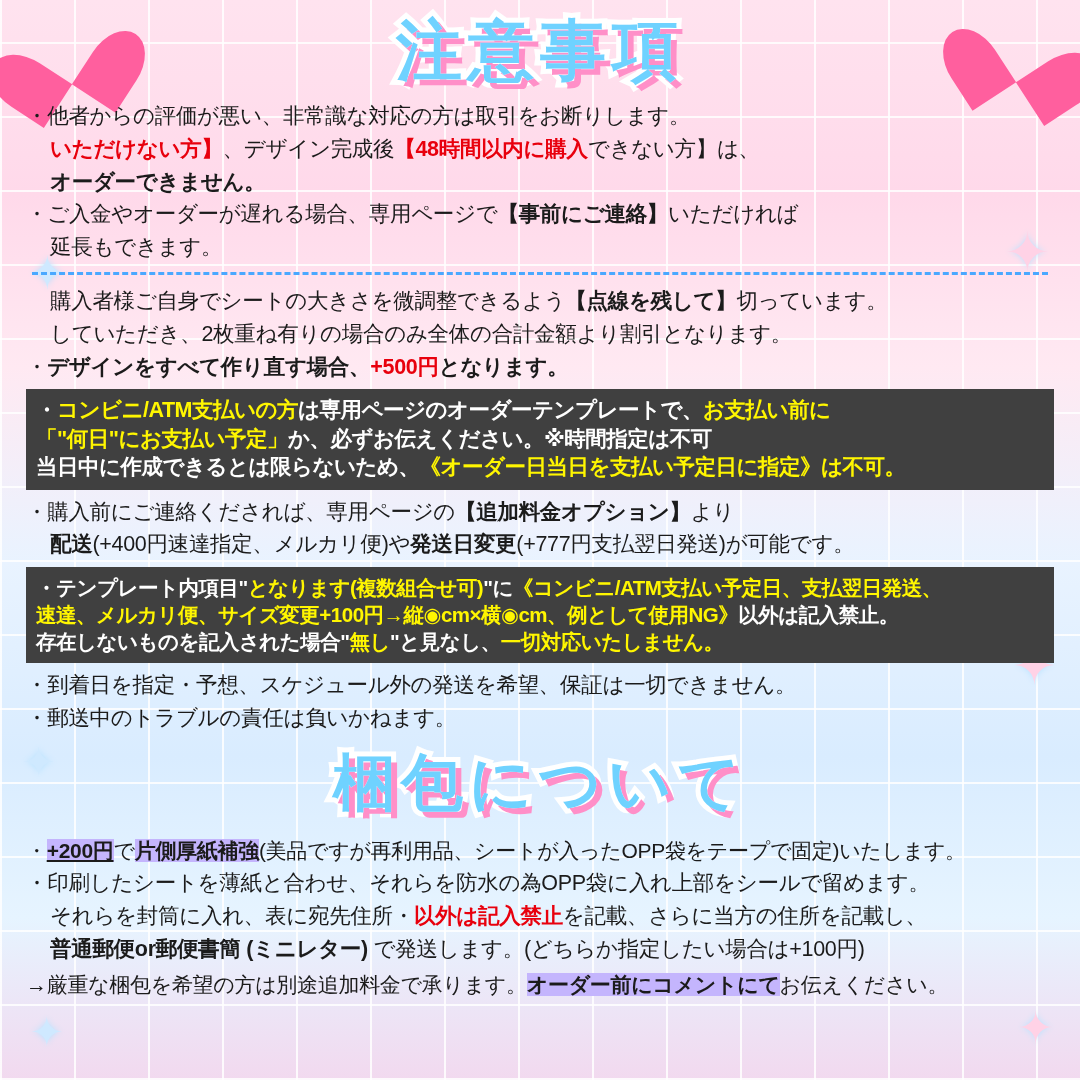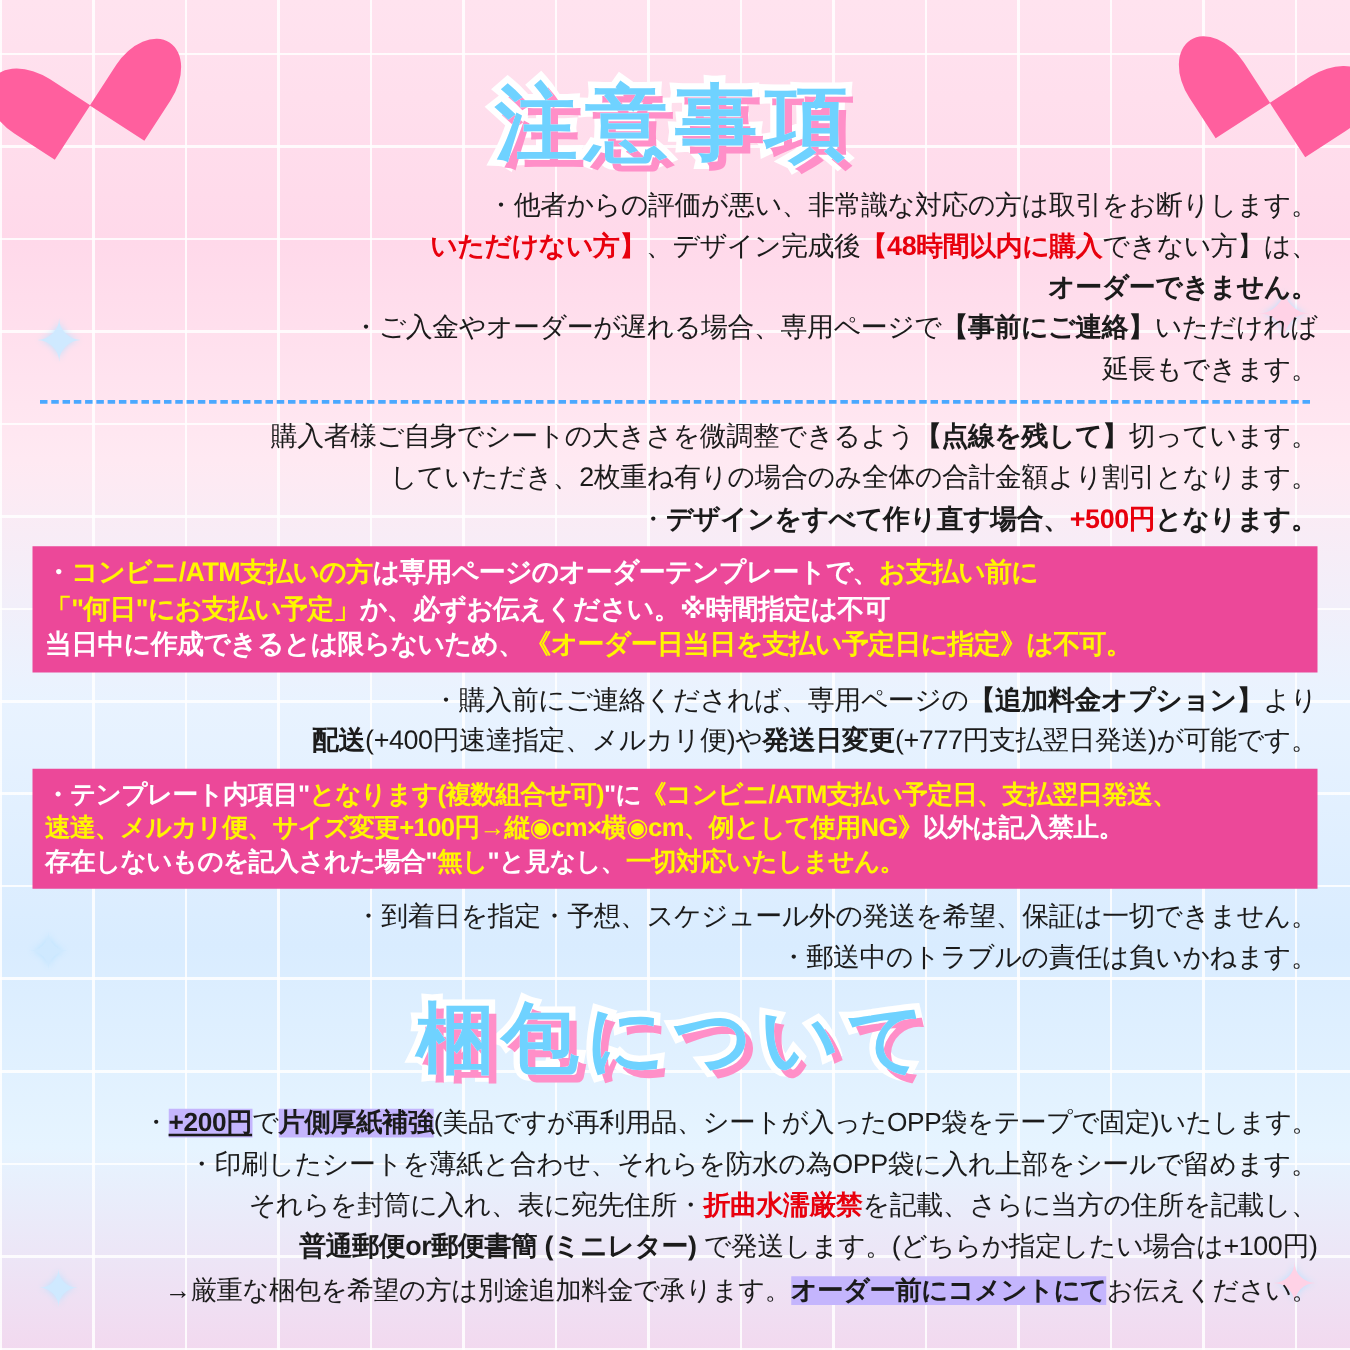--- a/index.html
+++ b/index.html
@@ -31,21 +31,21 @@
     content:"";position:absolute;top:0;width:50%;height:80%;
     background:var(--c);border-radius:50% 50% 0 0;
   }
   .heart .h:before{left:50%;transform:rotate(45deg);transform-origin:0 100%;}
   .heart .h:after{left:0;transform:rotate(-45deg);transform-origin:100% 100%;}
   .spark{position:absolute;color:#ffffff;font-size:40px;line-height:1;text-shadow:0 0 6px #b9e3ff;}
   .spark.blue{color:#cfe9ff;}
   .spark.pink{color:#ffd2e6;}
 
   
-  #page{position:absolute;inset:0;margin-top:48px;}
+  #page{position:absolute;inset:0;}
 
   .title-wrap{text-align:center;}
   .bubble-title{
     display:inline-block;
     font-family:"DejaVu Sans","Liberation Sans",sans-serif;
     font-weight:bold;
     letter-spacing:6px;
     color:#6fd2ff;
     -webkit-text-stroke:10px #ffffff;
     paint-order:stroke fill;
@@ -58,29 +58,29 @@
   .t1{font-size:66px;}
   .t2{font-size:62px;}
 
   .list{
     padding:0 26px;
     font-size:21.5px;
     line-height:1.34;
     color:#1b1b1b;
     letter-spacing:-0.3px;
   }
-  .row{display:block;margin:0 0 4px 0;white-space:nowrap;text-align:right;}
+  .row{display:block;margin:0 0 4px 0;white-space:nowrap;}
   .ind{padding-left:24px;}
   .b{font-weight:bold;}
   .red{color:#e8000d;font-weight:bold;}
   .hl{background:#c4b5fd;font-weight:bold;}
   .u{text-decoration:underline;}
 
   .redbox{
-    background:#ec4899;
+    background:#404040;
     color:#ffffff;
     font-weight:bold;
     padding:7px 10px 8px 10px;
     margin:8px 0;
     line-height:1.32;
     font-size:21.5px;
     letter-spacing:-0.5px;
   }
   .redbox .y{color:#fff600;}
 
@@ -154,20 +154,20 @@
   </div>
 
   <div class="title-wrap" style="margin-top:8px;">
     <span class="bubble-title t2">梱包について</span>
   </div>
 
   <div class="list" style="margin-top:12px;">
     <div class="row" style="font-size:21px;">・<span class="hl u">+200円</span>で<span class="hl">片側厚紙補強</span>(美品ですが再利用品、シートが入ったOPP袋をテープで固定)いたします。</div>
 
     <div class="row">・印刷したシートを薄紙と合わせ、それらを防水の為OPP袋に入れ上部をシールで留めます。</div>
-    <div class="row ind">それらを封筒に入れ、表に宛先住所・<span class="red">折曲水濡厳禁</span>を記載、さらに当方の住所を記載し、</div>
+    <div class="row ind">それらを封筒に入れ、表に宛先住所・<span class="red">以外は記入禁止</span>を記載、さらに当方の住所を記載し、</div>
     <div class="row ind"><span class="b">普通郵便or郵便書簡 (ミニレター)</span> で発送します。(どちらか指定したい場合は+100円)</div>
 
     <div class="row" style="margin-top:8px;font-size:21px;">→厳重な梱包を希望の方は別途追加料金で承ります。<span class="hl">オーダー前にコメントにて</span>お伝えください。</div>
 
   </div>
 
 </div>
 
 </body></html>

